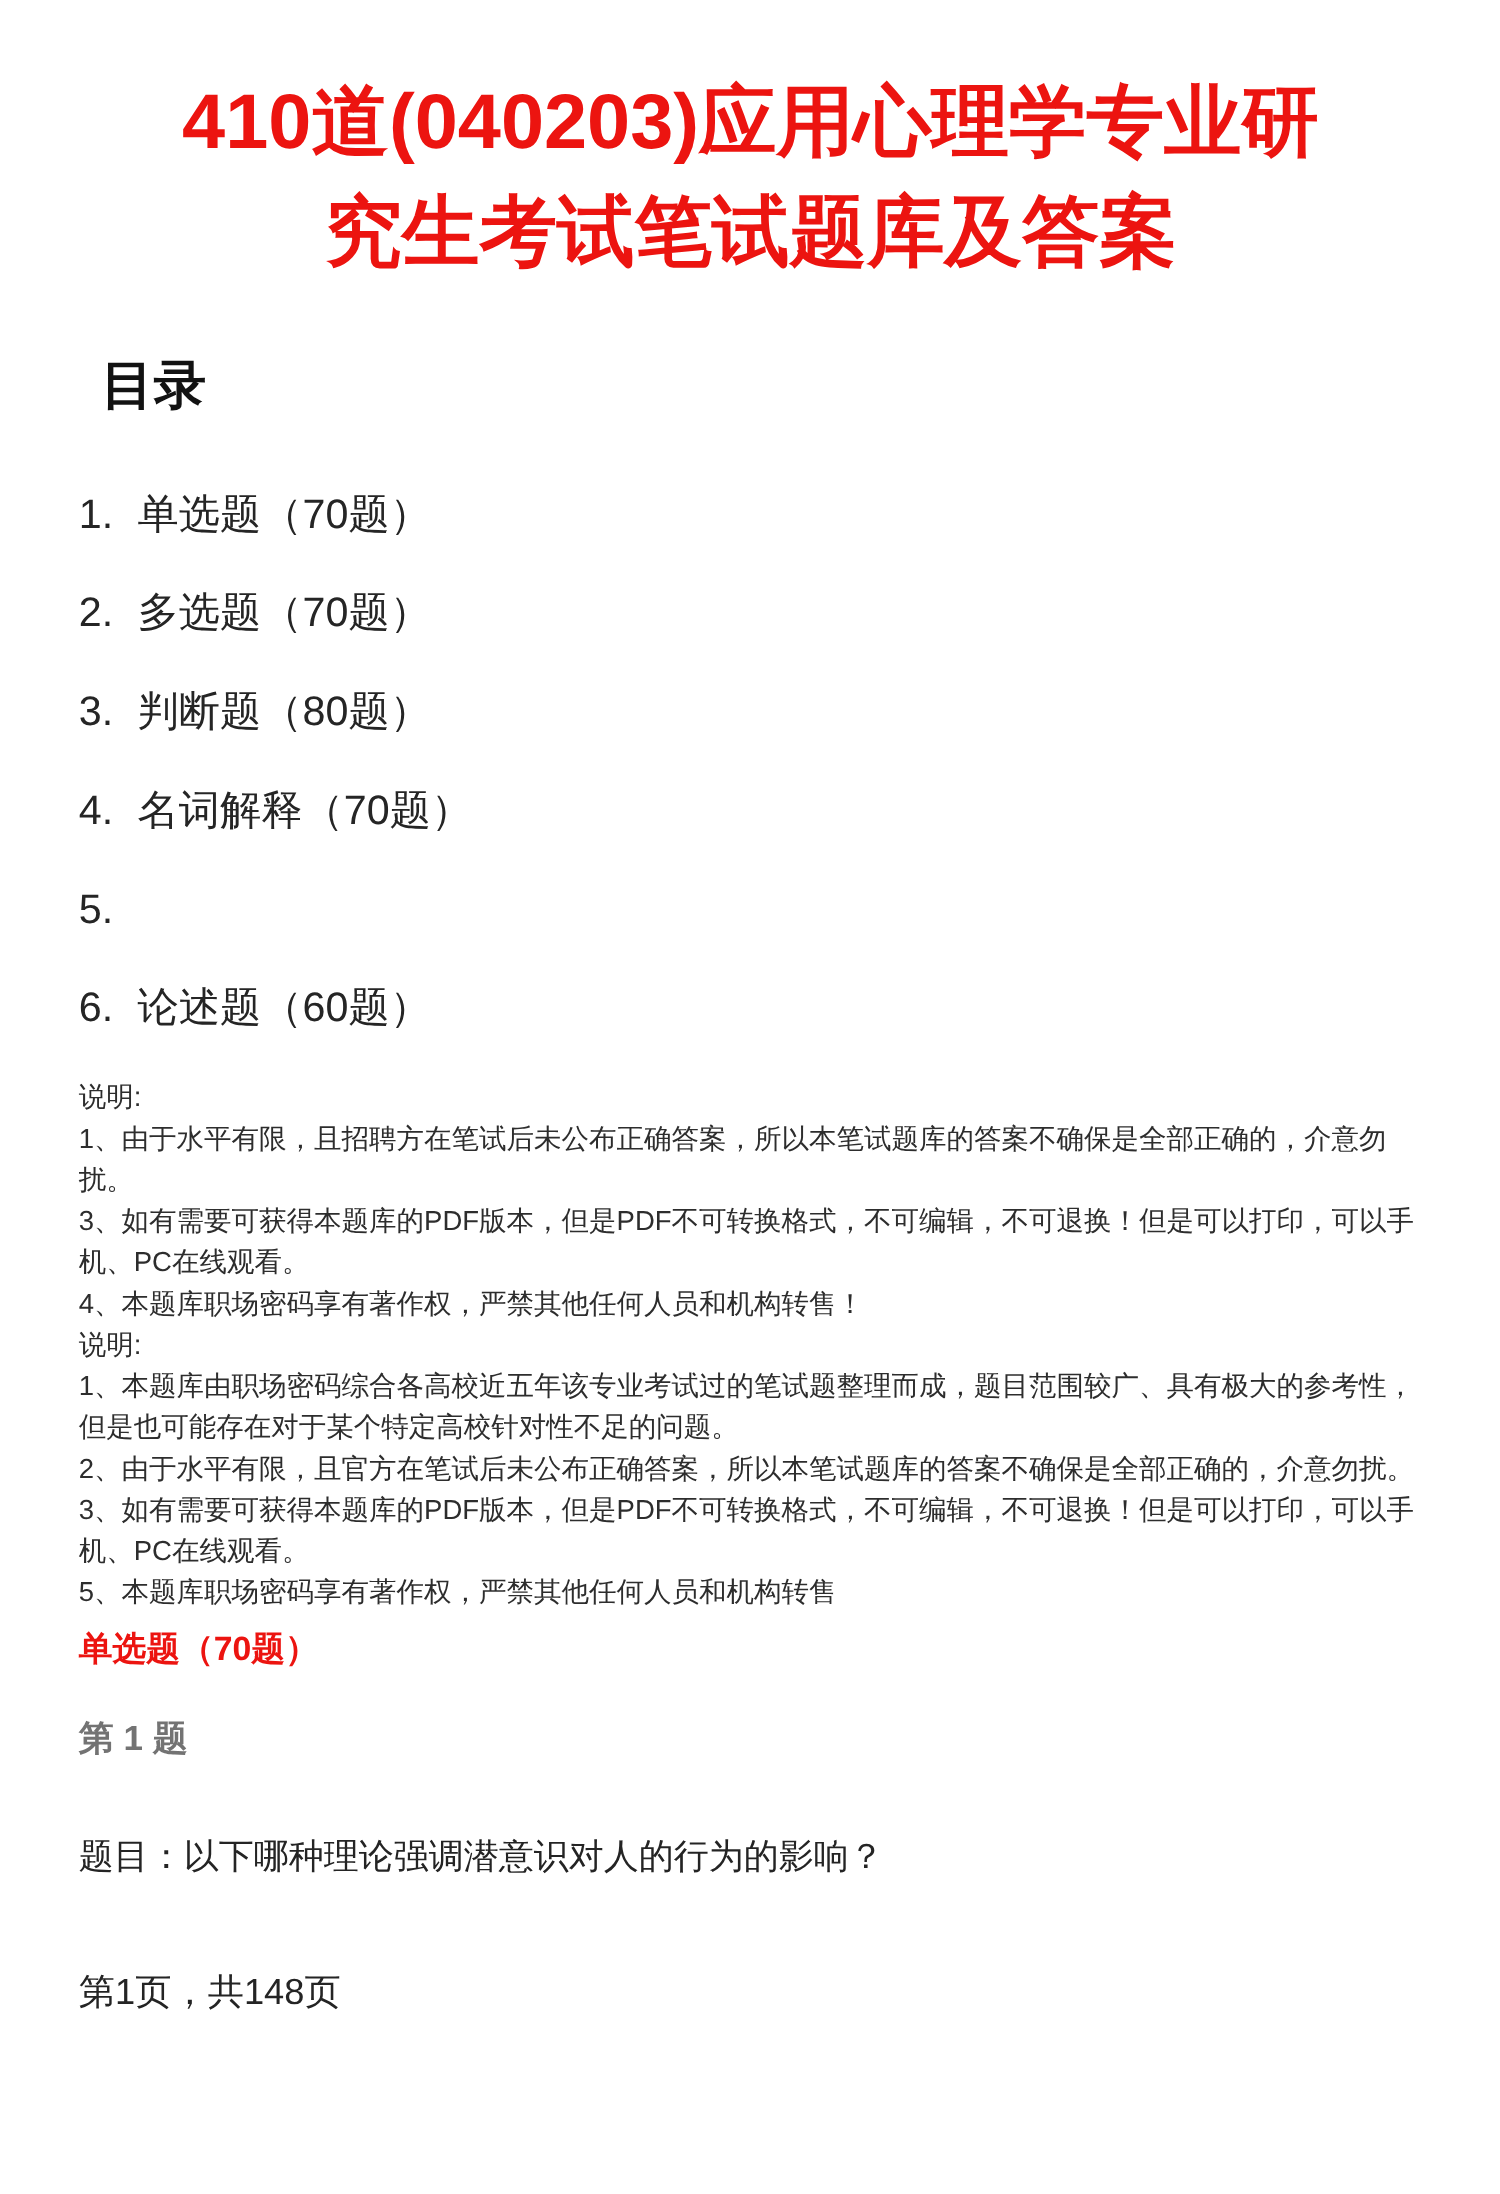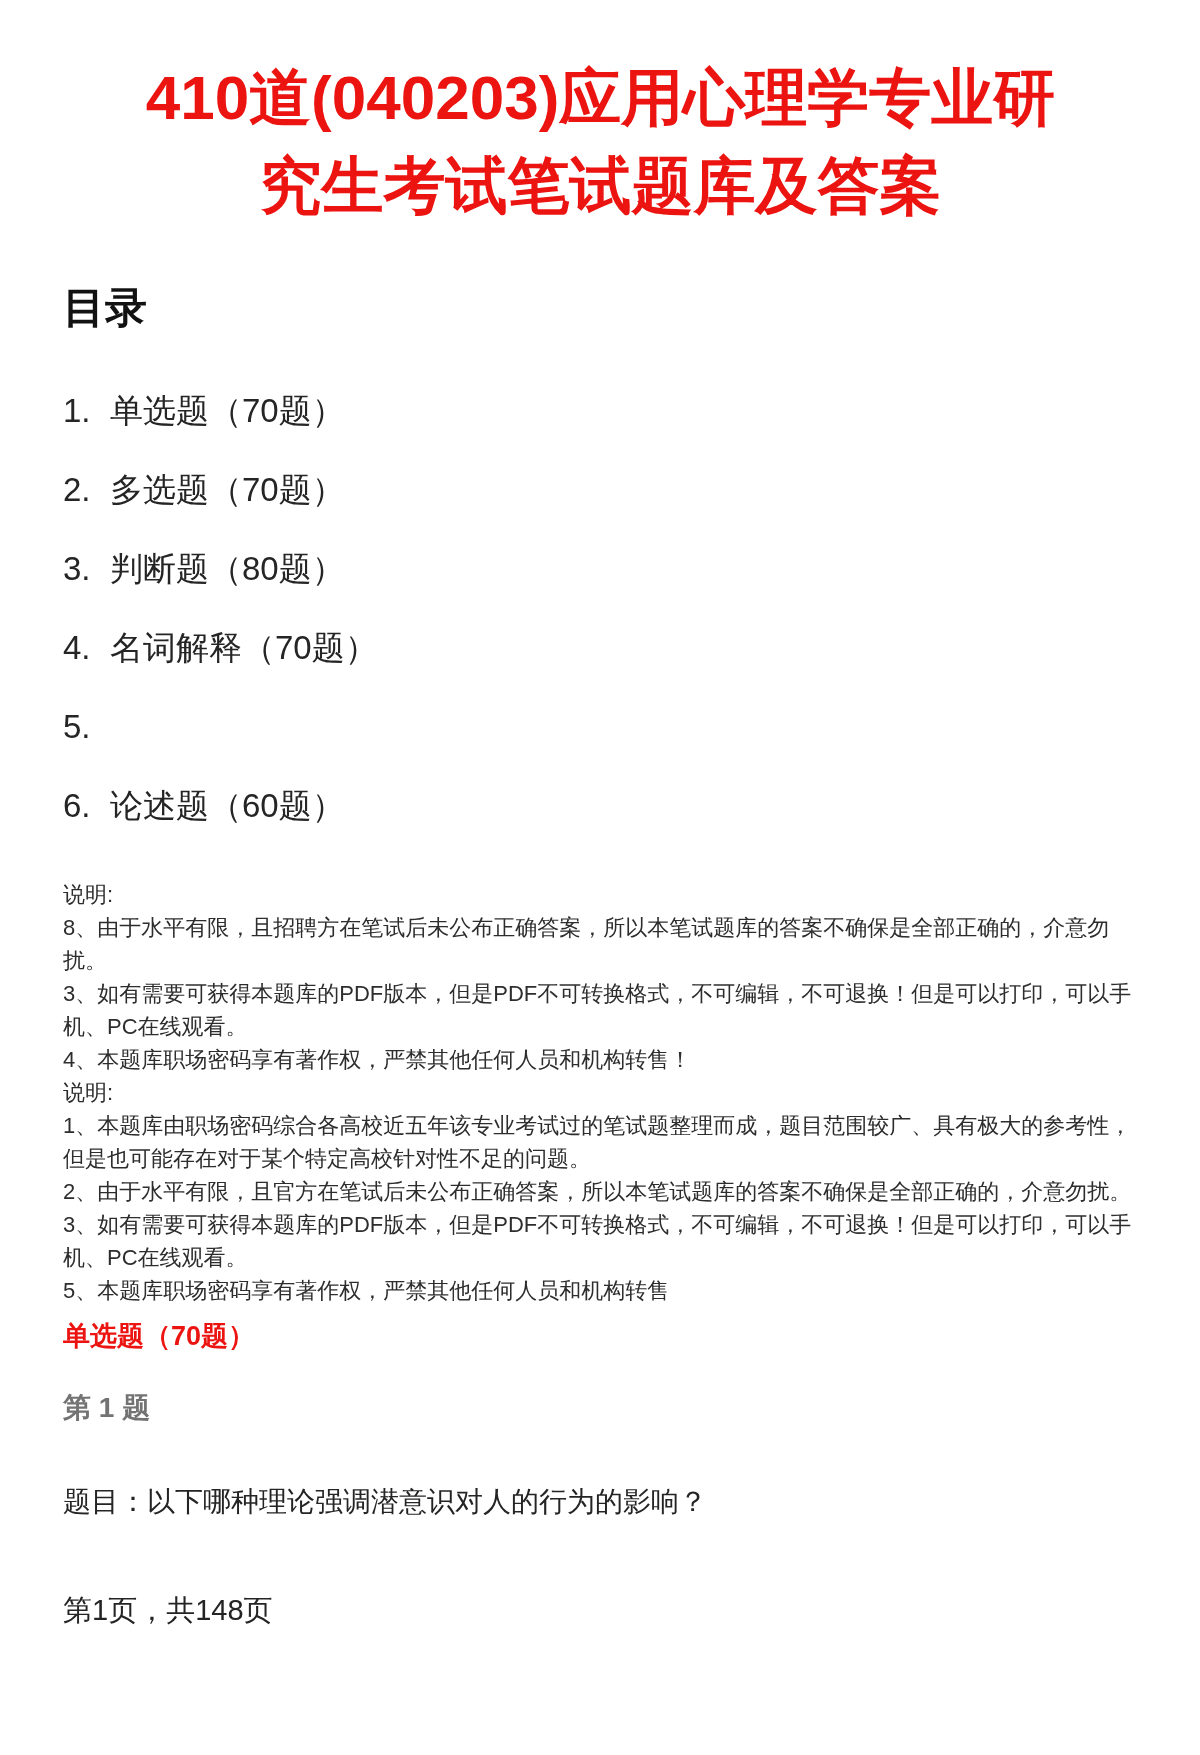--- a/index.html
+++ b/index.html
@@ -9,29 +9,29 @@
     box-sizing: border-box; padding: 54px 62px 0 63px;
     overflow: hidden; margin: 0 auto;
   }
   .title {
     margin: 0; text-align: center;
     color: #ec1410; font-size: 62px; font-weight: 800; line-height: 88px;
     letter-spacing: 0;
   }
   .title .tline { display: block; }
   .toc-heading {
-    margin: 54px 0 0 0; font-size: 42px; line-height: 48px;
+    margin: 54px 0 0 18px; font-size: 42px; line-height: 48px;
     font-weight: 800; color: #121212;
   }
   .toc { list-style: none; margin: 56px 0 0 0; padding: 0; font-size: 33px; color: #252525; }
   .toc-item { display: flex; gap: 19px; line-height: 46px; margin-bottom: 33px; }
   .toc-item:last-child { margin-bottom: 0; }
   .toc-num { min-width: 28px; }
   .notes {
-    margin-top: 49px; font-size: 22px; line-height: 33px; color: #2d2d2d;
+    margin-top: 32px; font-size: 22px; line-height: 33px; color: #2d2d2d;
     word-break: break-all;
   }
   .notes p { margin: 0; }
   .section-heading {
     margin: 14px 0 0 0; font-size: 27px; line-height: 30px;
     font-weight: 800; color: #ec1410;
   }
   .question-number {
     margin: 42px 0 0 0; font-size: 28px; line-height: 30px;
     font-weight: 800; color: #737373;
@@ -74,21 +74,21 @@
       <span class="toc-num">5.</span>
     </li>
     <li class="toc-item">
       <span class="toc-num">6.</span>
       <span class="toc-label">论述题（60题）</span>
     </li>
   </ol>
 
   <div class="notes">
     <p>说明:</p>
-    <p>8、由于水平有限，且招聘方在笔试后未公布正确答案，所以本笔试题库的答案不确保是全部正确的，介意勿扰。</p>
+    <p>1、由于水平有限，且招聘方在笔试后未公布正确答案，所以本笔试题库的答案不确保是全部正确的，介意勿扰。</p>
     <p>3、如有需要可获得本题库的PDF版本，但是PDF不可转换格式，不可编辑，不可退换！但是可以打印，可以手机、PC在线观看。</p>
     <p>4、本题库职场密码享有著作权，严禁其他任何人员和机构转售！</p>
     <p>说明:</p>
     <p>1、本题库由职场密码综合各高校近五年该专业考试过的笔试题整理而成，题目范围较广、具有极大的参考性，但是也可能存在对于某个特定高校针对性不足的问题。</p>
     <p>2、由于水平有限，且官方在笔试后未公布正确答案，所以本笔试题库的答案不确保是全部正确的，介意勿扰。</p>
     <p>3、如有需要可获得本题库的PDF版本，但是PDF不可转换格式，不可编辑，不可退换！但是可以打印，可以手机、PC在线观看。</p>
     <p>5、本题库职场密码享有著作权，严禁其他任何人员和机构转售</p>
   </div>
 
   <h3 class="section-heading">单选题（70题）</h3>

